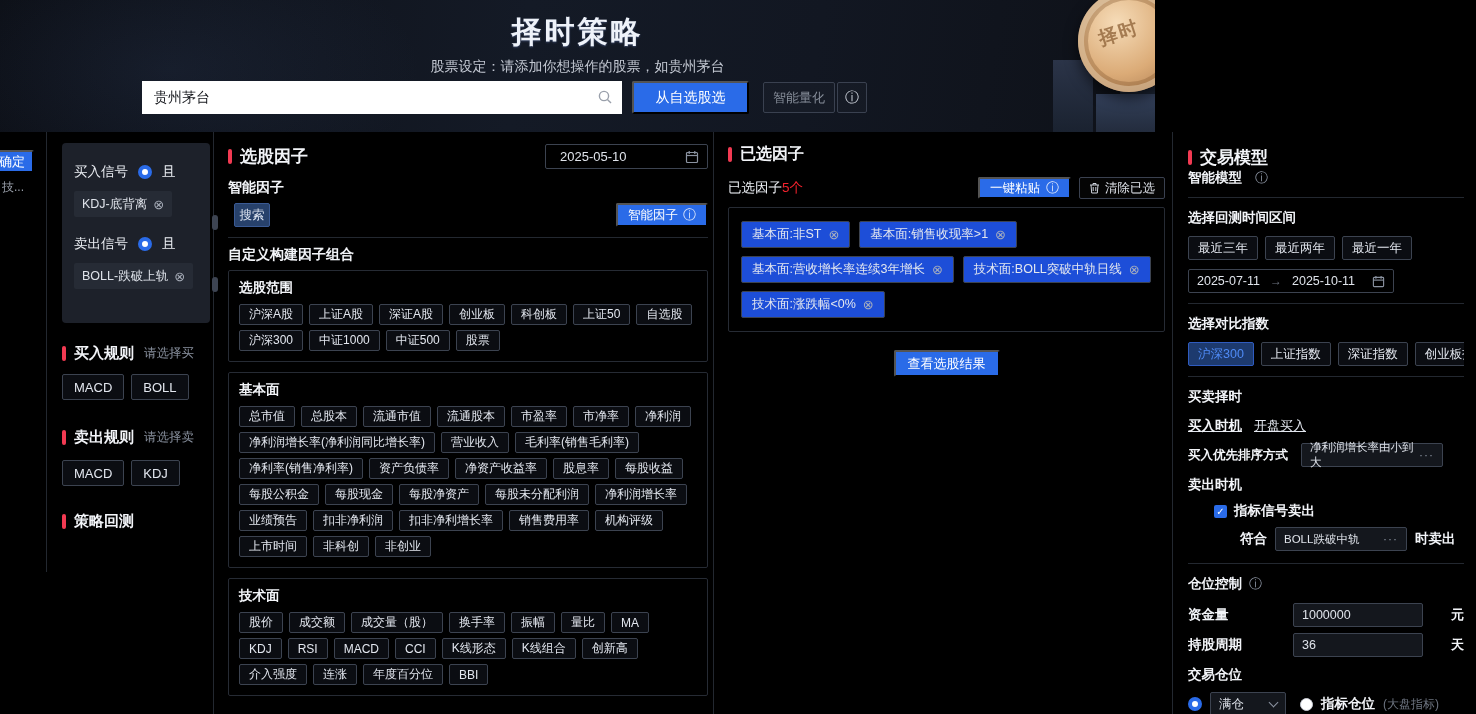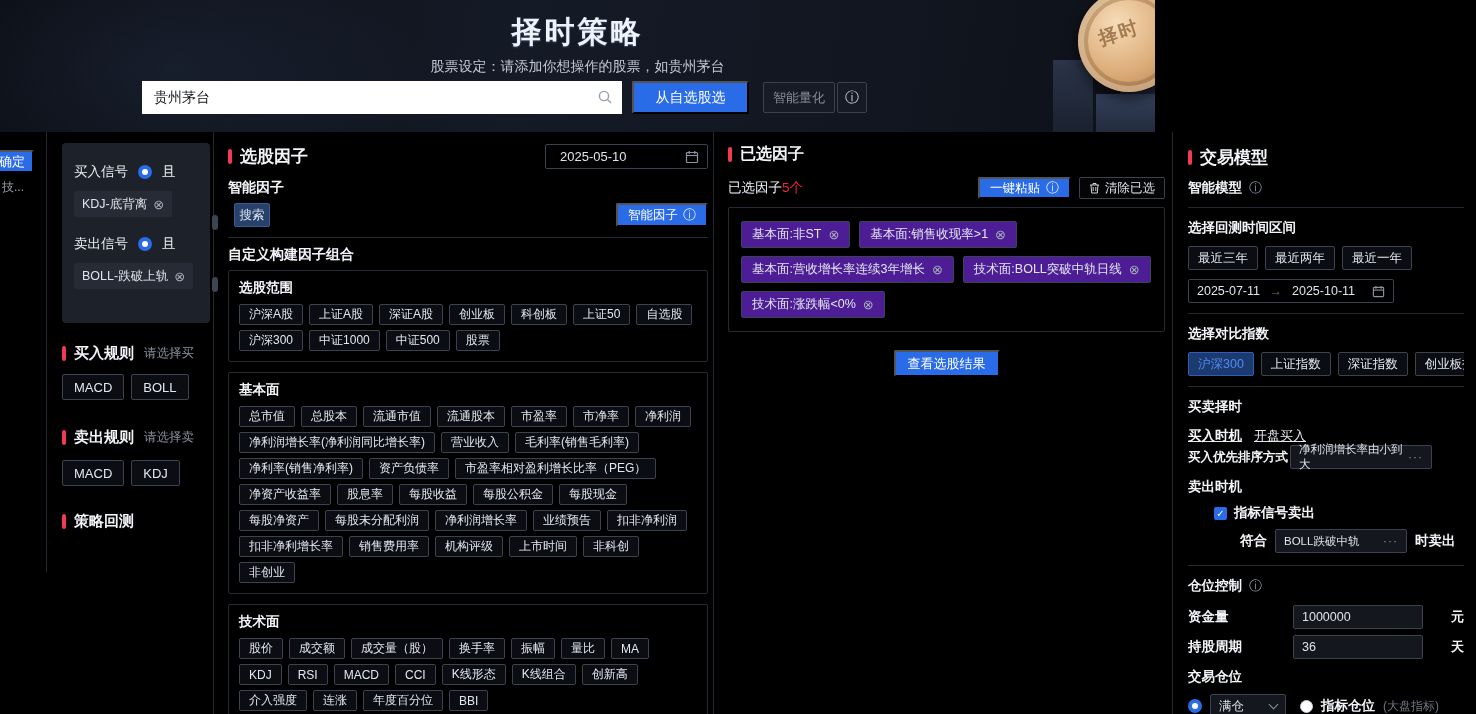--- a/index.html
+++ b/index.html
@@ -36,21 +36,21 @@
   .ped3 { position:absolute; left:1096px; top:94px; width:100px; height:38px; background:linear-gradient(#33405a,#232c3d); }
 
   
   .vline { position:absolute; top:132px; width:1px; background:#232830; }
   .sec-title { display:flex; align-items:center; font-weight:bold; color:#f2f4f8; }
   .sec-title .bar { width:4px; height:15px; border-radius:2px; background:#f23a52; margin-right:8px; flex:0 0 auto; }
   .hdiv { border-top:1px solid #232830; }
   .tag { position:relative; display:inline-flex; align-items:center; justify-content:center; background:#0b0d12;
     border:1px solid #3c4350; color:#e3e7ef; font-size:12.5px; padding:0 9px; height:22px; border-radius:2px;
     cursor:pointer; white-space:nowrap; flex:0 0 auto; }
-  .chip { display:inline-flex; align-items:center; background:#4c1d95; border:1px solid #3c4350; height:27px;
+  .chip { display:inline-flex; align-items:center; background:#1d4ed8; border:1px solid #3c4350; height:27px;
     padding:0 10px; font-size:12.5px; color:#e3e7ef; border-radius:2px; }
   .chip .x { margin-left:7px; color:#aab0bc; font-size:13px; cursor:pointer; }
   .chev { width:7px; height:7px; border-right:1.5px solid #8b93a1; border-bottom:1.5px solid #8b93a1;
     transform:rotate(45deg); margin-top:-4px; flex:0 0 auto; }
   .more { color:#8b93a1; font-size:12px; letter-spacing:1px; }
   .radio-on { width:14px; height:14px; border-radius:50%; background:#fff; border:4.5px solid #2a6be8; flex:0 0 auto; }
   .radio-off { width:13px; height:13px; border-radius:50%; background:#fff; border:1px solid #c9cdd6; flex:0 0 auto; }
   .cbx { width:13px; height:13px; background:#2a6be8; border-radius:2px; color:#fff; font-size:10px;
     line-height:13px; text-align:center; flex:0 0 auto; }
   .iconinfo { color:#8b93a1; font-size:13px; }
@@ -278,21 +278,20 @@
           <button class="tag">流通市值</button>
           <button class="tag">流通股本</button>
           <button class="tag">市盈率</button>
           <button class="tag">市净率</button>
           <button class="tag">净利润</button>
           <button class="tag">净利润增长率(净利润同比增长率)</button>
           <button class="tag">营业收入</button>
           <button class="tag">毛利率(销售毛利率)</button>
           <button class="tag">净利率(销售净利率)</button>
           <button class="tag">资产负债率</button>
-          <button class="tag">市盈率相对盈利增长比率（PEG）</button>
           <button class="tag">净资产收益率</button>
           <button class="tag">股息率</button>
           <button class="tag">每股收益</button>
           <button class="tag">每股公积金</button>
           <button class="tag">每股现金</button>
           <button class="tag">每股净资产</button>
           <button class="tag">每股未分配利润</button>
           <button class="tag">净利润增长率</button>
           <button class="tag">业绩预告</button>
           <button class="tag">扣非净利润</button>
@@ -379,21 +378,21 @@
       <button class="btn btn-blue btn-result">查看选股结果</button>
     </div>
   </section>
 
   <section class="trade">
     <div class="sec-title">
         <span class="bar"></span>
         <span>交易模型</span>
       </div>
 
-    <div class="trow" style="margin-top:10px; gap:7px;">
+    <div class="trow" style="gap:13px;">
       <span class="blbl">智能模型</span>
       <span class="iconinfo">ⓘ</span>
     </div>
     <div class="hdiv"></div>
 
     <div class="blbl" style="margin-top:11px;">选择回测时间区间</div>
     <div class="ttags">
 
     <button class="tag">最近三年</button>
         <button class="tag">最近两年</button>
@@ -423,21 +422,21 @@
         </span>
 
     </div>
     <div class="hdiv"></div>
 
     <div class="blbl" style="margin-top:11px;">买卖择时</div>
     <div class="trow" style="margin-top:11px; gap:12px;text-decoration:underline;">
       <span class="blbl">买入时机</span>
       <span style="font-size:13px;">开盘买入</span>
     </div>
-    <div class="trow" style="gap:2px;">
+    <div class="trow" style="margin-top:8px; gap:13px;">
       <span class="blbl" style="font-size:12.5px;">买入优先排序方式</span>
       <div class="rinput" style="width:142px;">
         <span style="font-size:11.5px;">净利润增长率由小到大</span>
         <span class="more" style="margin-left:auto;">···</span>
       </div>
     </div>
     <div class="blbl" style="margin-top:9px;">卖出时机</div>
     <div class="trow" style="margin-top:8px; margin-left:26px; gap:7px;">
       <span class="cbx">✓</span>
       <span class="blbl">指标信号卖出</span>

